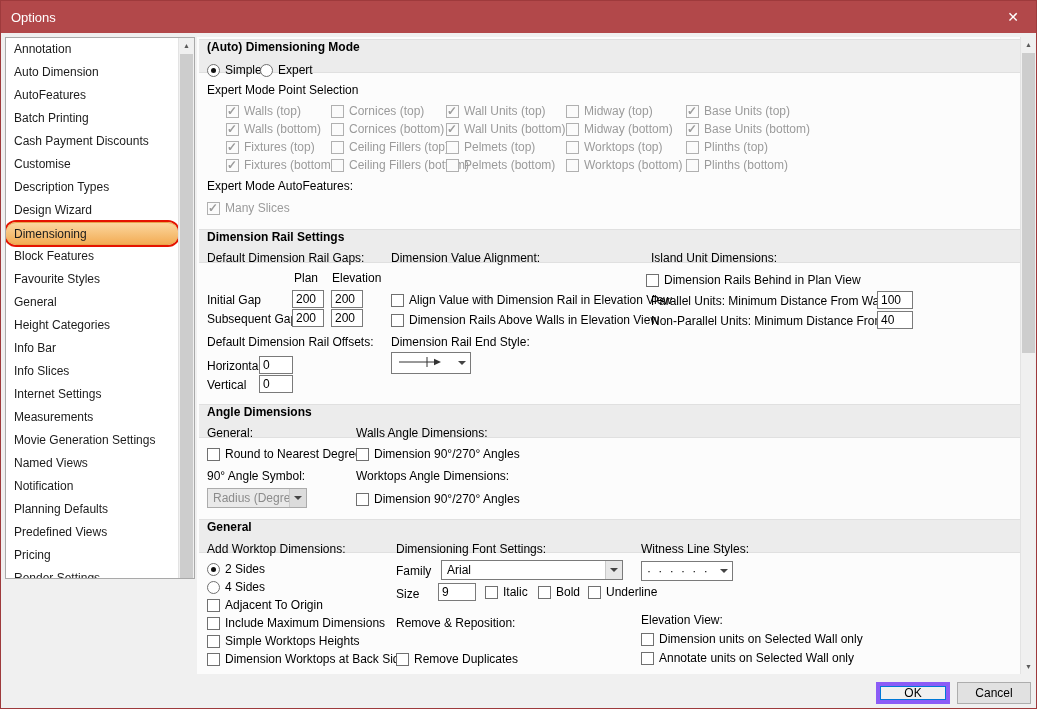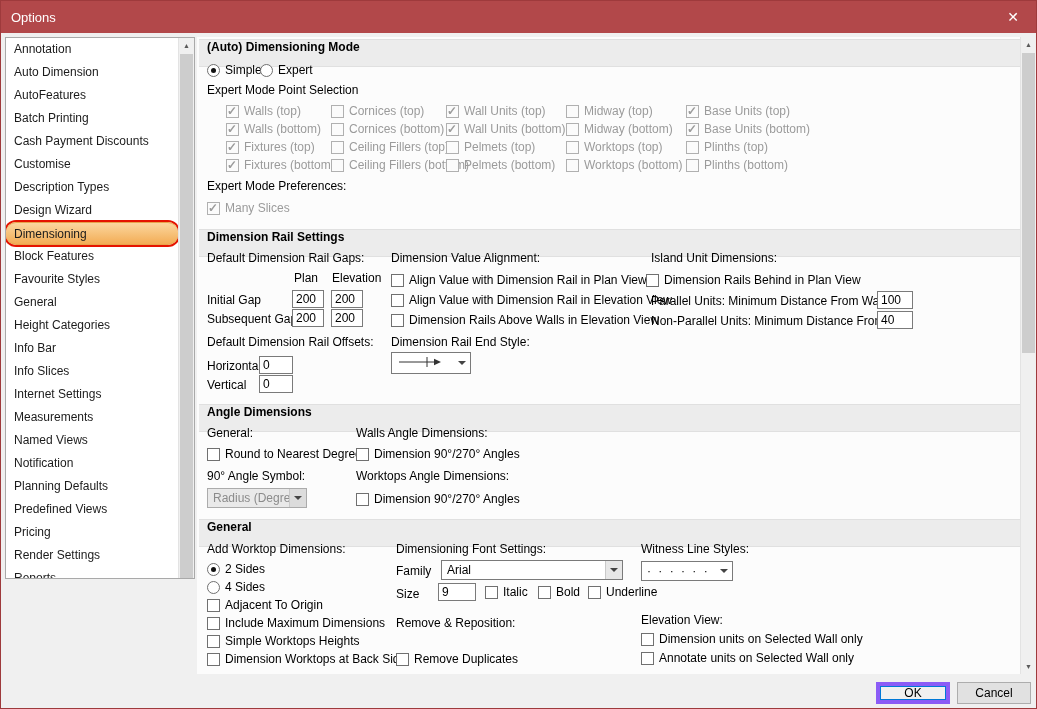--- a/index.html
+++ b/index.html
@@ -24,21 +24,21 @@
                      border-bottom:1px solid #E8A44B; box-shadow:0 0 0 2px #E51400; position:relative; z-index:2;border-radius:10px; }
 
   
   .sb { position:absolute; width:16px; background:#F0F0F0; border-left:1px solid #E3E3E3; }
   .sb .arr { position:absolute; left:0; width:15px; height:15px; color:#5a5a5a; font-size:7px;
              display:flex; align-items:center; justify-content:center; }
   .sb .thumb { position:absolute; left:1px; width:13px; background:#CDCDCD; }
 
   
   .main { position:absolute; left:196px; top:36px; width:826px; height:637px; background:#FCFCFC; }
-  .sect { position:absolute; left:2px; right:2px; height:28px; background:#ECECEC;
+  .sect { position:absolute; left:2px; right:2px; height:34px; background:#ECECEC;
           border-top:1px solid #E0E0E0; border-bottom:1px solid #E0E0E0;
           font-weight:bold; line-height:15px; padding-left:8px; }
   .lab { position:absolute; white-space:nowrap; line-height:15px; }
   .cbx { position:absolute; display:flex; align-items:center; gap:5px; white-space:nowrap; cursor:default;text-align:center; }
   .cb  { width:13px; height:13px; border:1px solid #707070; background:#fff; position:relative; flex:none; }
   .cb.on::after { content:"✓"; position:absolute; left:0; top:-2px; font-size:12px; font-weight:bold; color:#1a1a1a; }
   .rb  { width:13px; height:13px; border:1px solid #707070; border-radius:50%; background:#fff; position:relative; flex:none; }
   .rb.on::after { content:""; position:absolute; left:3px; top:3px; width:5px; height:5px; border-radius:50%; background:#111; }
   .dis .t { color:#9B9B9B; }
   .dis .cb { border-color:#B0B0B0; background:#FBFBFB; }
@@ -80,20 +80,21 @@
       <div class="s-item">Design Wizard</div>
       <div class="s-item selected">Dimensioning</div>
       <div class="s-item">Block Features</div>
       <div class="s-item">Favourite Styles</div>
       <div class="s-item">General</div>
       <div class="s-item">Height Categories</div>
       <div class="s-item">Info Bar</div>
       <div class="s-item">Info Slices</div>
       <div class="s-item">Internet Settings</div>
       <div class="s-item">Measurements</div>
+      <div class="s-item">Movie Generation Settings</div>
       <div class="s-item">Named Views</div>
       <div class="s-item">Notification</div>
       <div class="s-item">Planning Defaults</div>
       <div class="s-item">Predefined Views</div>
       <div class="s-item">Pricing</div>
       <div class="s-item">Render Settings</div>
       <div class="s-item">Reports</div>
       <div class="s-item">Room Defaults</div>
       <div class="s-item">Save</div>
       <div class="s-item">Style Details</div>
@@ -199,41 +200,37 @@
       <label class="cbx" style="left:369px;top:121px">
           <span class="cb"></span>
           <span class="t">Worktops (bottom)</span>
         </label>
       <label class="cbx" style="left:489px;top:121px">
           <span class="cb"></span>
           <span class="t">Plinths (bottom)</span>
         </label>
     </div>
 
-    <div class="lab" style="left:10px;top:142px">Expert Mode Preferences:</div>
+    <div class="lab" style="left:10px;top:142px">Expert Mode AutoFeatures:</div>
     <div class="dis">
       <label class="cbx" style="left:10px;top:164px">
         <span class="cb on"></span>
         <span class="t">Many Slices</span>
       </label>
     </div>
 
     <div class="sect" style="top:192px">Dimension Rail Settings</div>
 
     <div class="lab" style="left:10px;top:214px">Default Dimension Rail Gaps:</div>
     <div class="lab" style="left:194px;top:214px">Dimension Value Alignment:</div>
     <div class="lab" style="left:454px;top:214px">Island Unit Dimensions:</div>
 
     <div class="lab" style="left:97px;top:234px">Plan</div>
     <div class="lab" style="left:135px;top:234px">Elevation</div>
 
-    <label class="cbx" style="left:194px;top:236px">
-      <span class="cb"></span>
-      <span class="t">Align Value with Dimension Rail in Plan View</span>
-    </label>
     <label class="cbx" style="left:449px;top:236px">
       <span class="cb"></span>
       <span class="t">Dimension Rails Behind in Plan View</span>
     </label>
 
     <div class="lab" style="left:10px;top:256px">Initial Gap</div>
     <input class="inp" style="left: 95px; top: 253px; width: 32px;" readonly="" value="200">
     <input class="inp" style="left: 134px; top: 253px; width: 32px;" readonly="" value="200">
     <label class="cbx" style="left:194px;top:256px">
       <span class="cb"></span>

